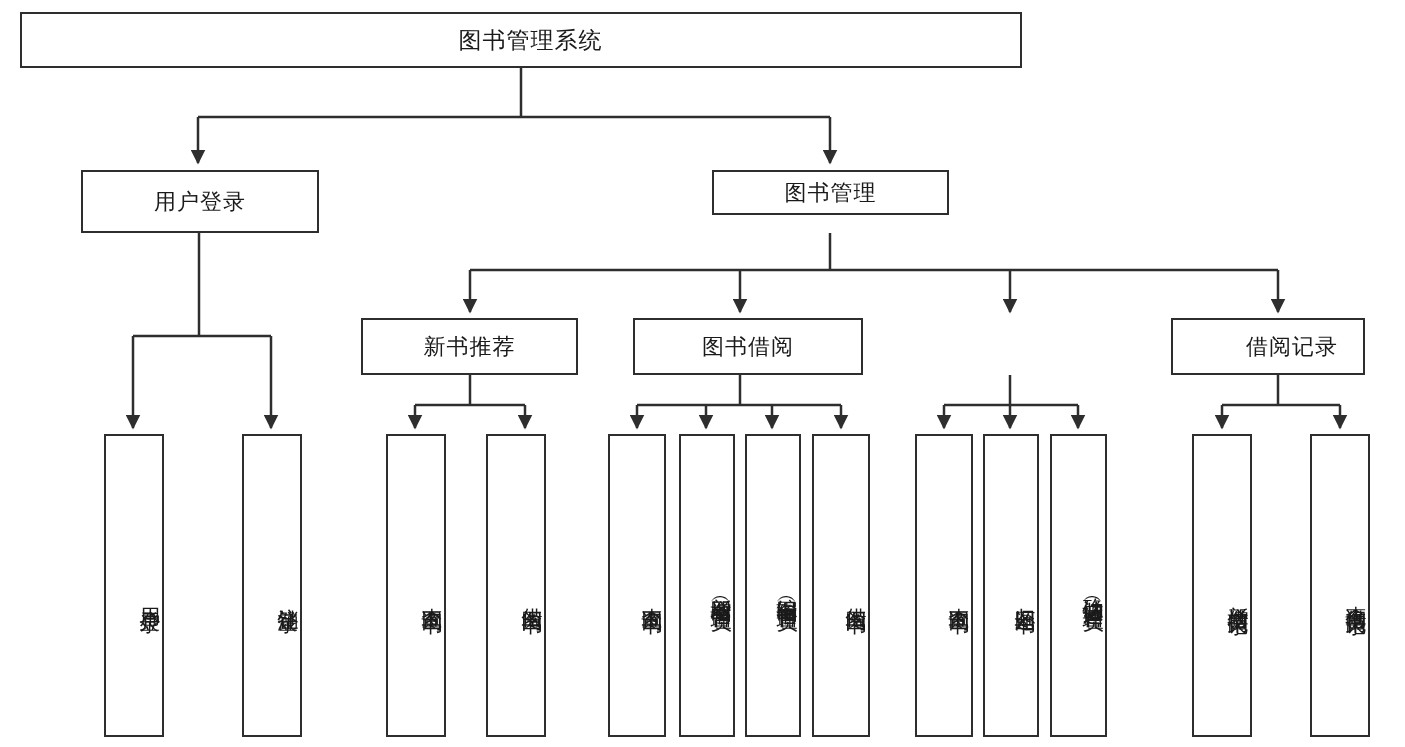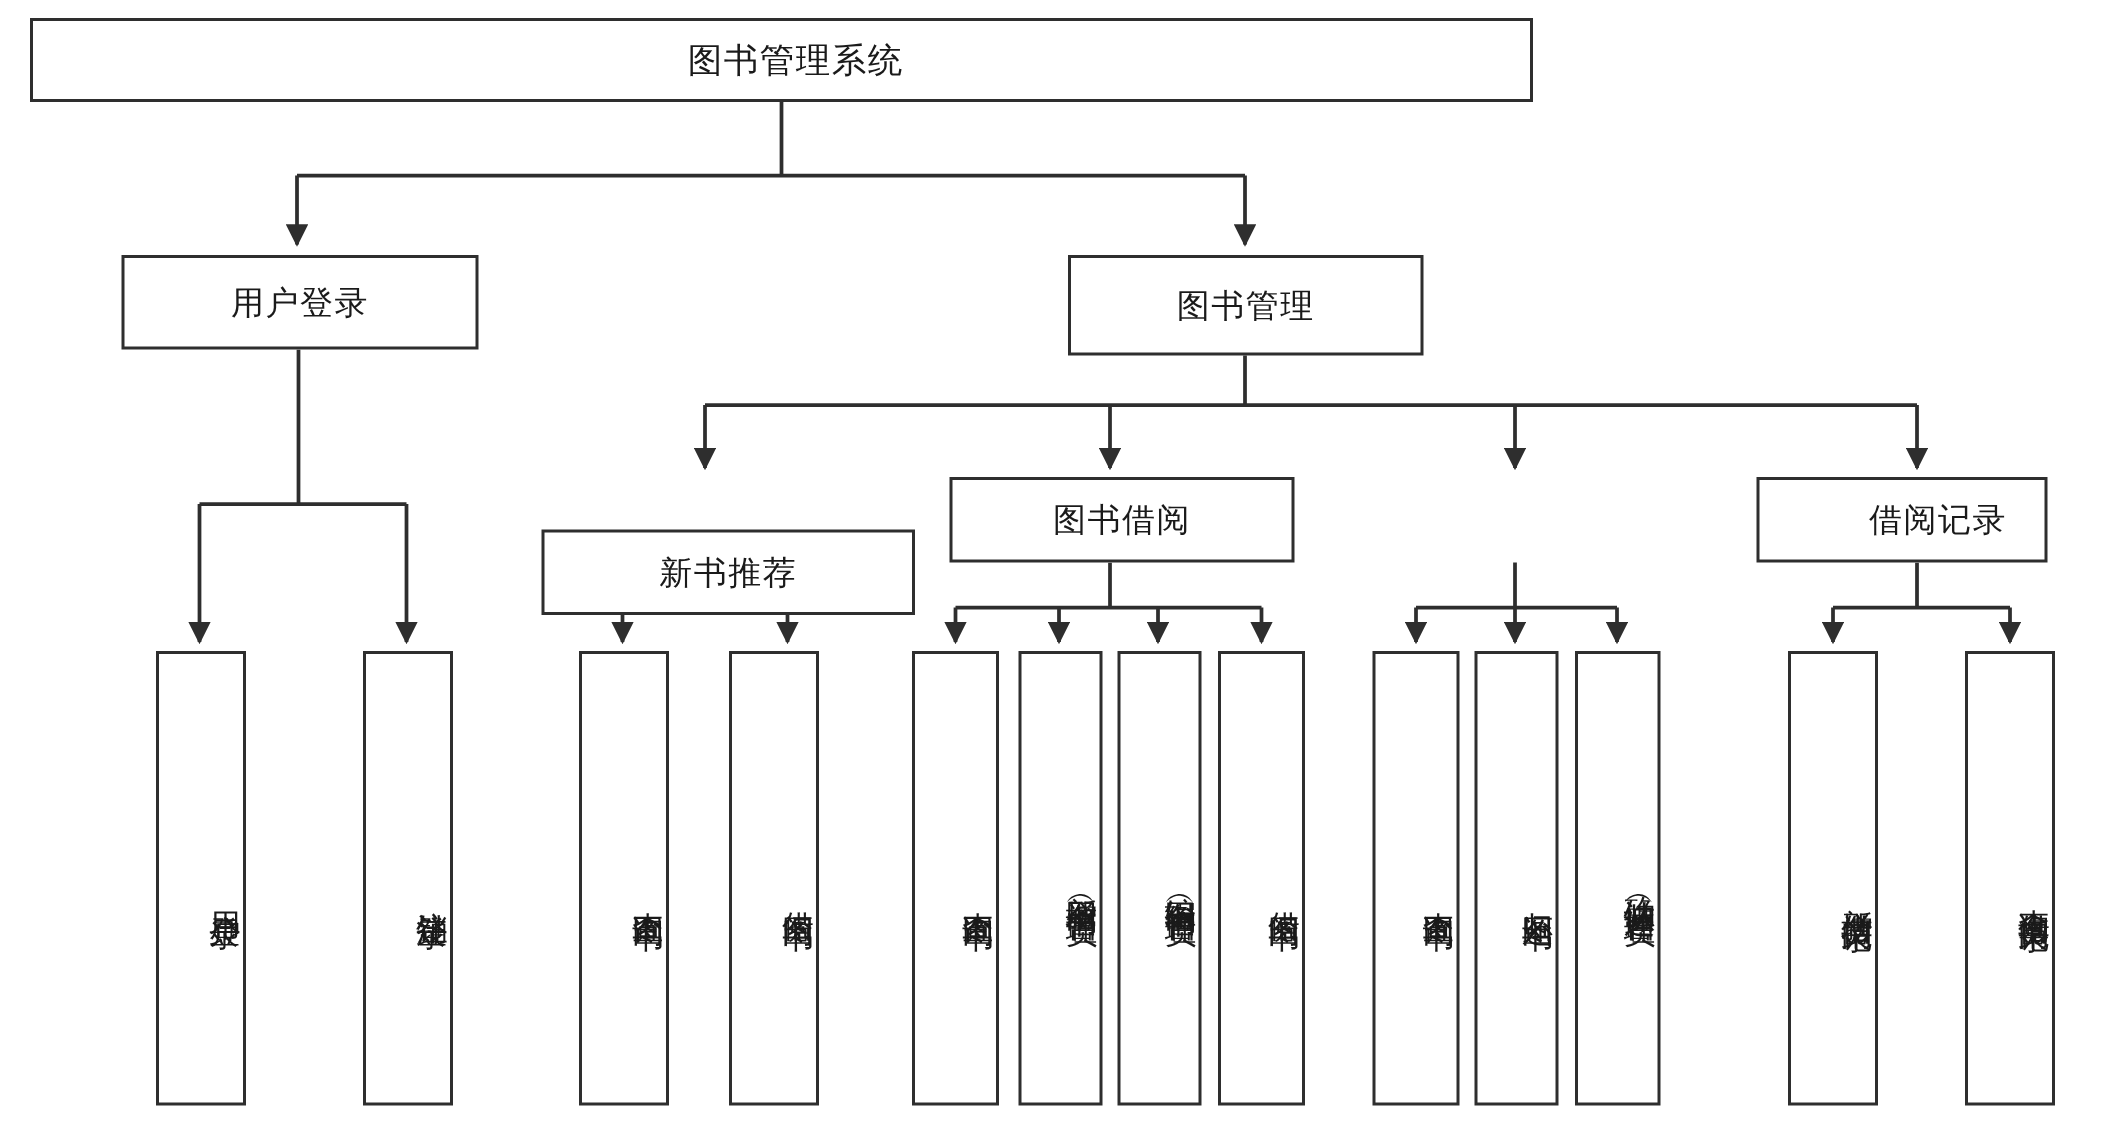--- a/index.html
+++ b/index.html
@@ -123,25 +123,25 @@
     </g>
   </svg>
 
   <div class="node horiz root" style="left:20px; top:12px; width:1002px; height:56px;">
     <span>图书管理系统</span>
   </div>
 
   <div class="node horiz" style="left:81px; top:170px; width:238px; height:63px;">
     <span>用户登录</span>
   </div>
-  <div class="node horiz" style="left:712px; top:170px; width:237px; height:67px;">
+  <div class="node horiz" style="left:712px; top:170px; width:237px; height:45px;">
     <span>图书管理</span>
   </div>
 
-  <div class="node horiz" style="left:361px; top:318px; width:249px; height:57px;margin-top:35px;">
+  <div class="node horiz" style="left:361px; top:318px; width:217px; height:57px;">
     <span>新书推荐</span>
   </div>
   <div class="node horiz" style="left:633px; top:318px; width:230px; height:57px;">
     <span>图书借阅</span>
   </div>
   <div class="node horiz" style="left:1171px; top:318px; width:194px; height:57px;padding-left:48px;">
     <span>借阅记录</span>
   </div>
 
   <div class="node vert" style="left:104px; top:434px; width:60px; height:303px;">

